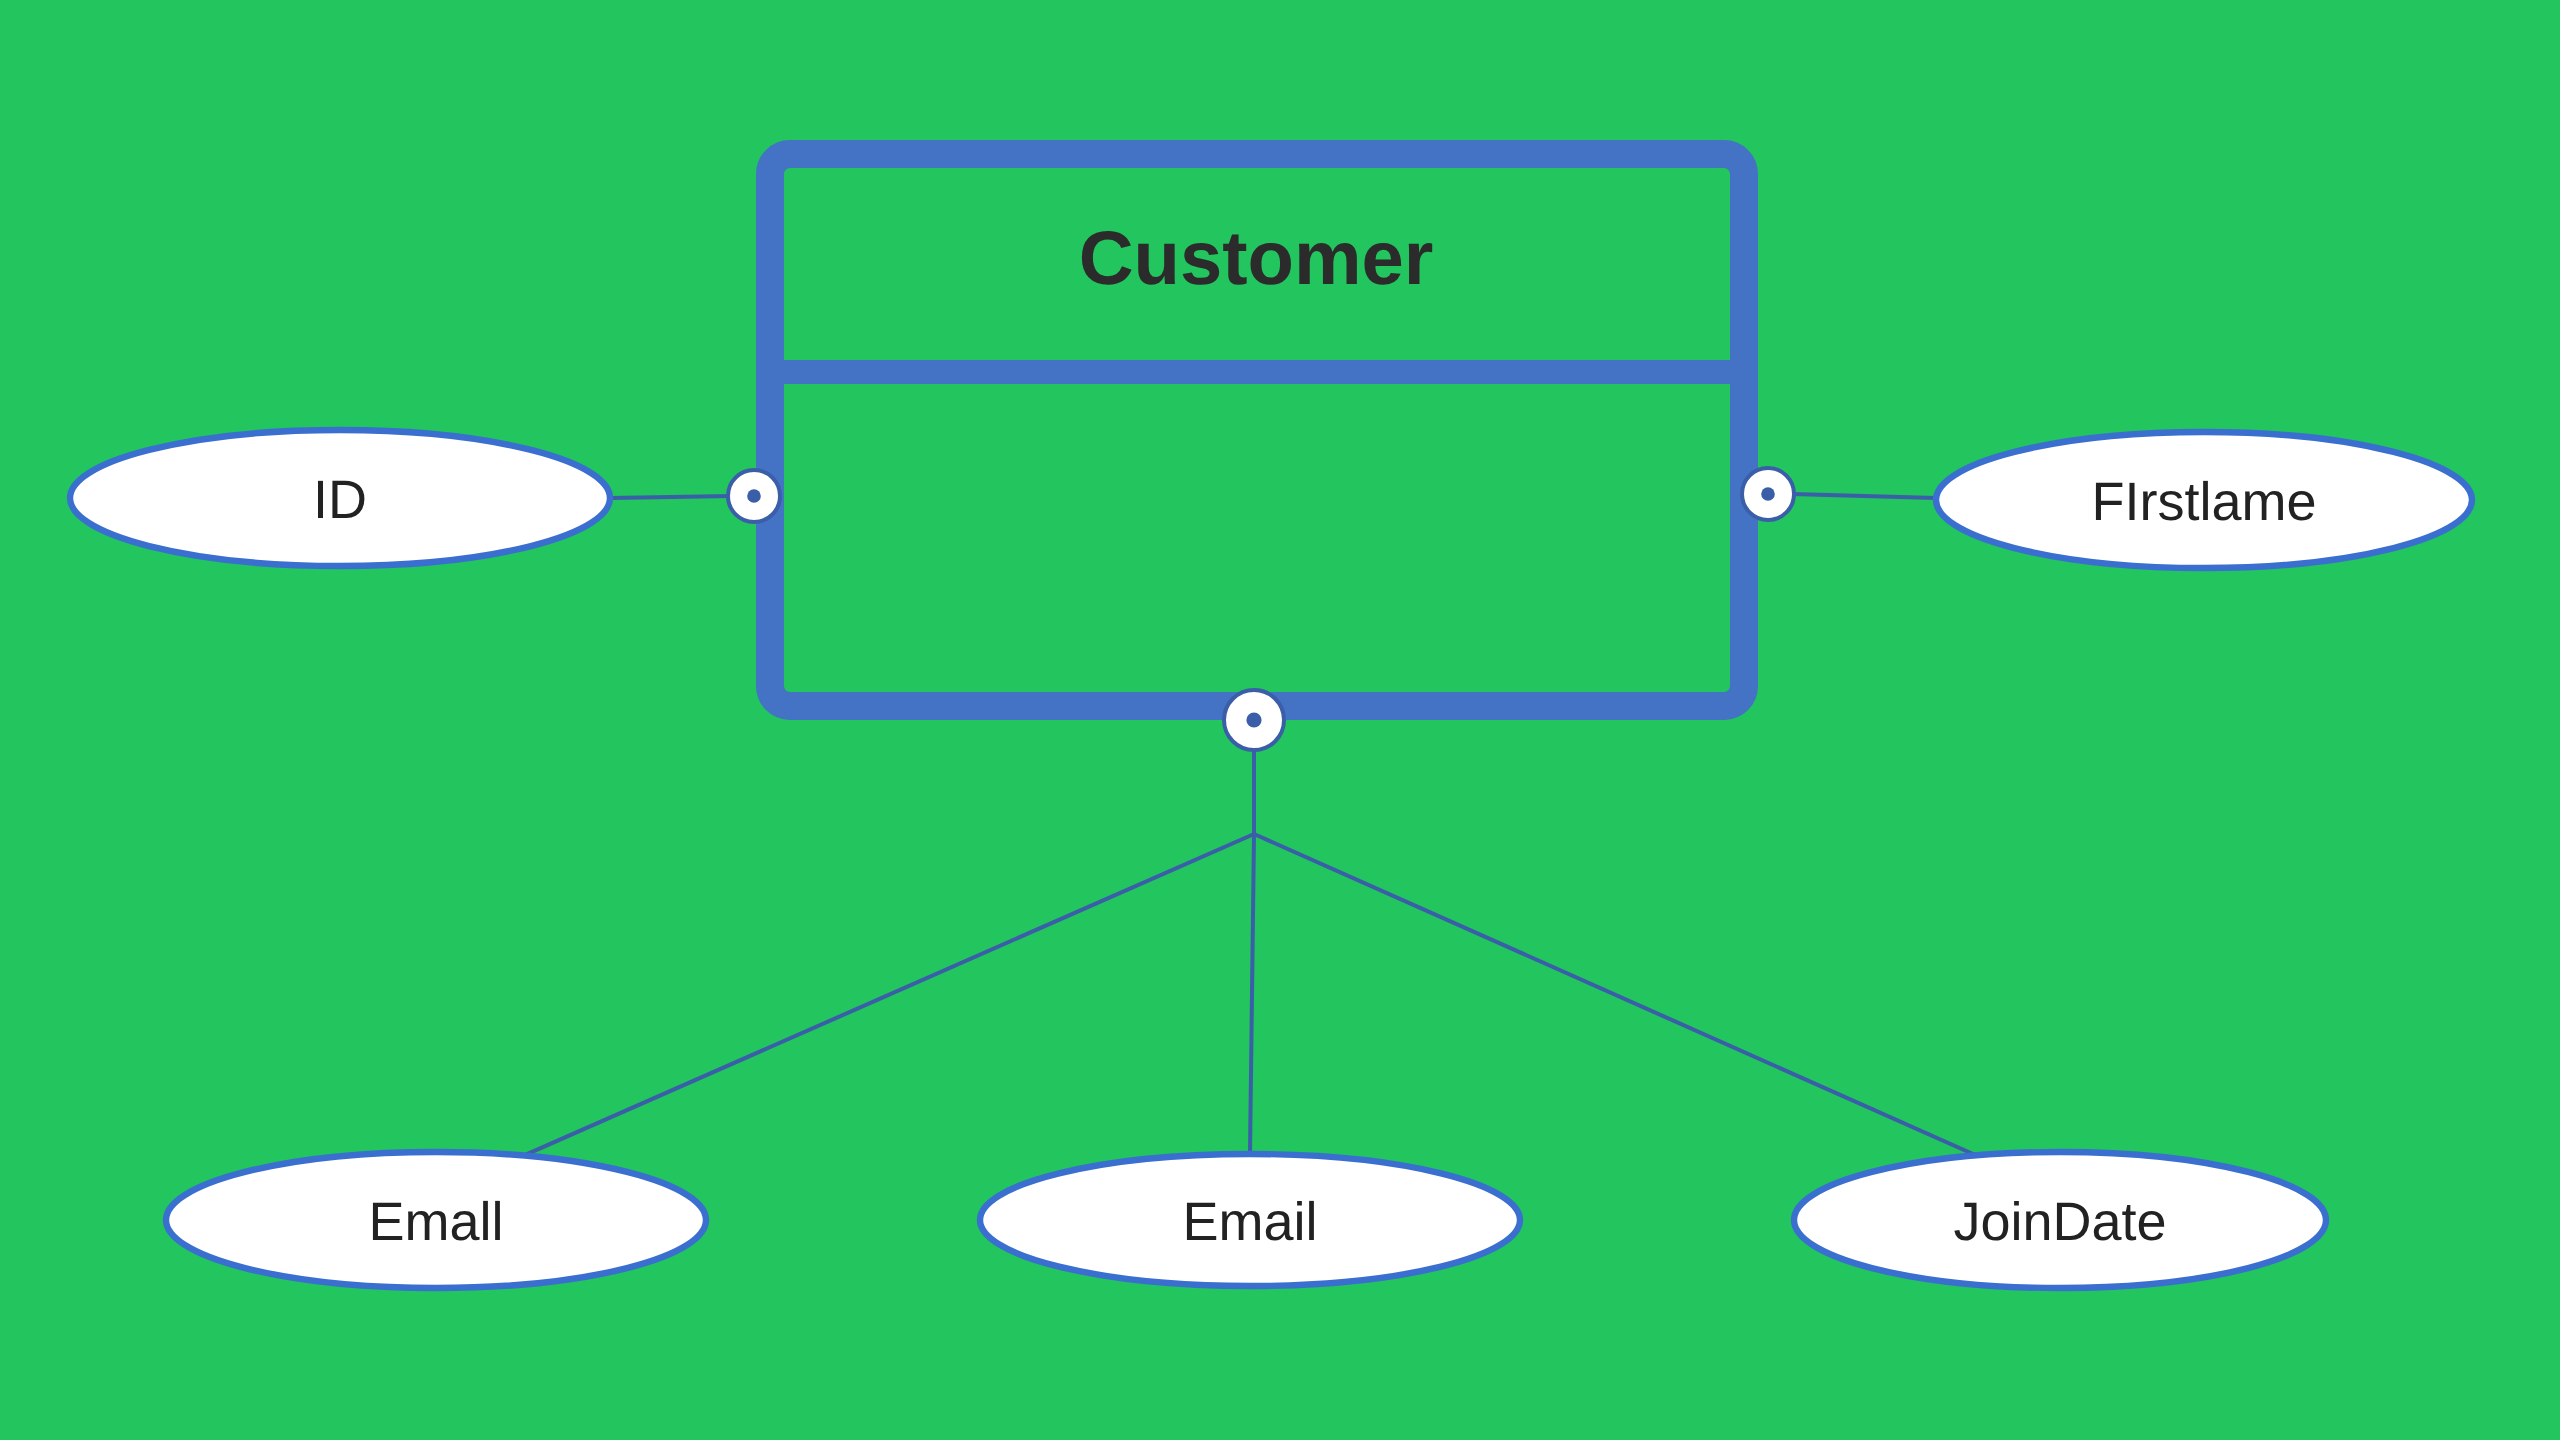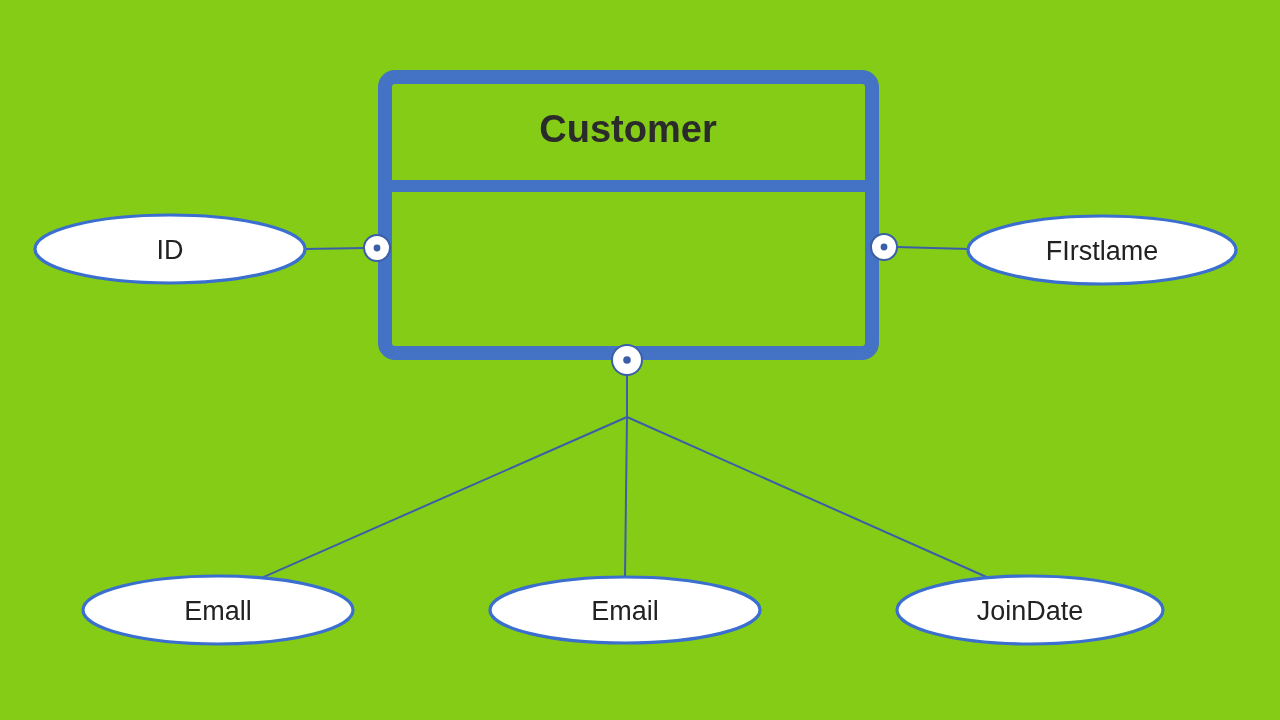--- a/index.html
+++ b/index.html
@@ -11,21 +11,21 @@
   body {
     width: 1280px;
     height: 720px;
     overflow: hidden;
     font-family: "Liberation Sans", sans-serif;
   }
   #diagram-canvas {
     position: relative;
     width: 1280px;
     height: 720px;
-    background: #84cc16;
+    background: #22c55e;
   }
   svg.er-svg {
     display: block;
     width: 1280px;
     height: 720px;
   }
   .entity-title-text {
     font-family: "Liberation Sans", sans-serif;
     font-size: 38px;
     font-weight: bold;

